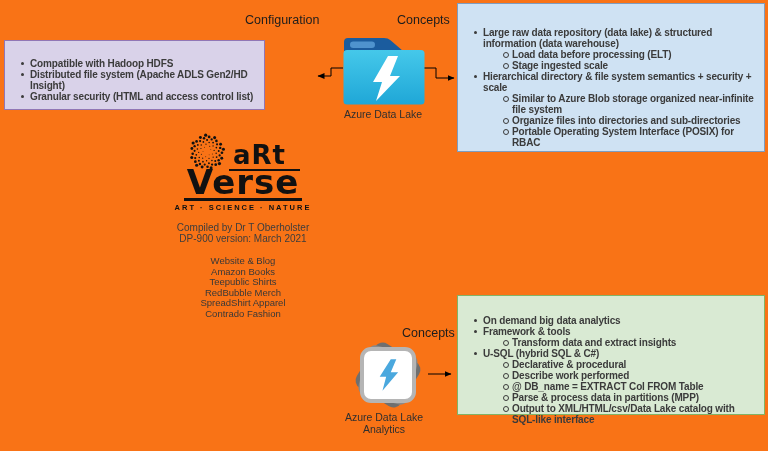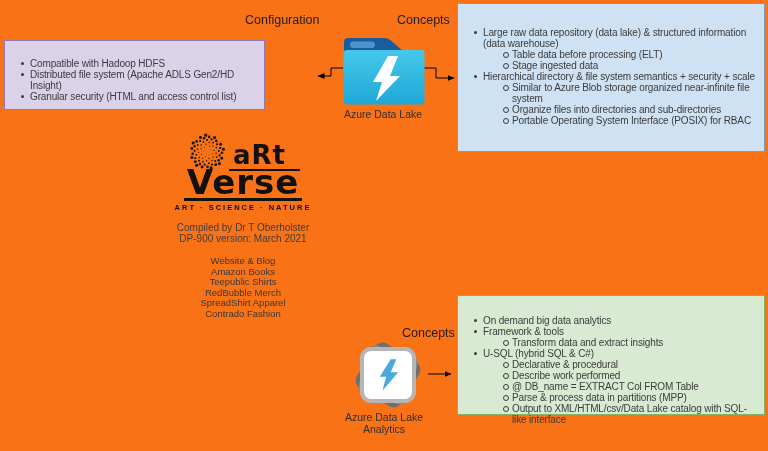--- a/index.html
+++ b/index.html
@@ -11,21 +11,21 @@
   
   .connectors { position:absolute; left:0; top:0; width:768px; height:451px; pointer-events:none; }
 
   
   .fl { position:absolute; font-size:12.5px; color:#1d1d1d; white-space:nowrap; }
   #lbl-config { left:245px; top:13px; }
   #lbl-concepts-top { left:397px; top:13px; }
   #lbl-concepts-bottom { left:402px; top:326px; }
 
   
-  .box { position:absolute; border:1px solid; }
+  .box { position:absolute; border:1px solid;font-weight:bold; }
   #box-config {
     left:4px; top:40px; width:261px; height:70px;
     background:var(--box-purple-fill); border-color:var(--box-purple-stroke);
     padding-top:17px;
   }
   #box-lake {
     left:457px; top:3px; width:308px; height:149px;
     background:var(--box-blue-fill); border-color:var(--box-blue-stroke);
     padding-top:23px;
   }
@@ -117,25 +117,25 @@
   </div>
 
   <div class="box" id="box-lake">
     <div class="list">
         <div class="li lvl1">
           <span class="bullet"></span>
           <span class="txt">Large raw data repository (data lake) &amp; structured information (data warehouse)</span>
         </div>
         <div class="li lvl2">
           <span class="bullet"></span>
-          <span class="txt">Table data before processing (ELT)</span>
-        </div>
-        <div class="li lvl2">
-          <span class="bullet"></span>
-          <span class="txt">Stage ingested data</span>
+          <span class="txt">Load data before processing (ELT)</span>
+        </div>
+        <div class="li lvl2">
+          <span class="bullet"></span>
+          <span class="txt">Stage ingested scale</span>
         </div>
         <div class="li lvl1">
           <span class="bullet"></span>
           <span class="txt">Hierarchical directory &amp; file system semantics + security + scale</span>
         </div>
         <div class="li lvl2">
           <span class="bullet"></span>
           <span class="txt">Similar to Azure Blob storage organized near-infinite file system</span>
         </div>
         <div class="li lvl2">

